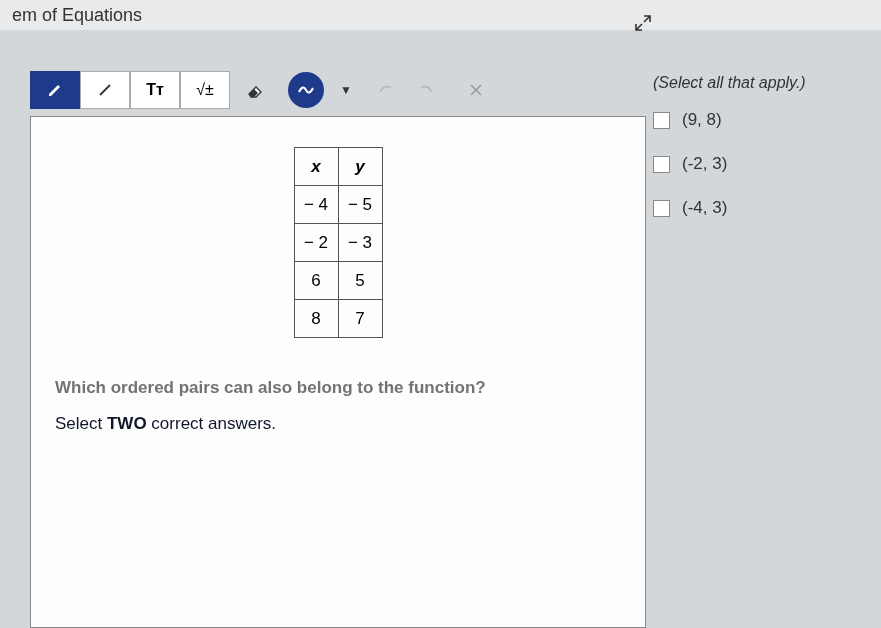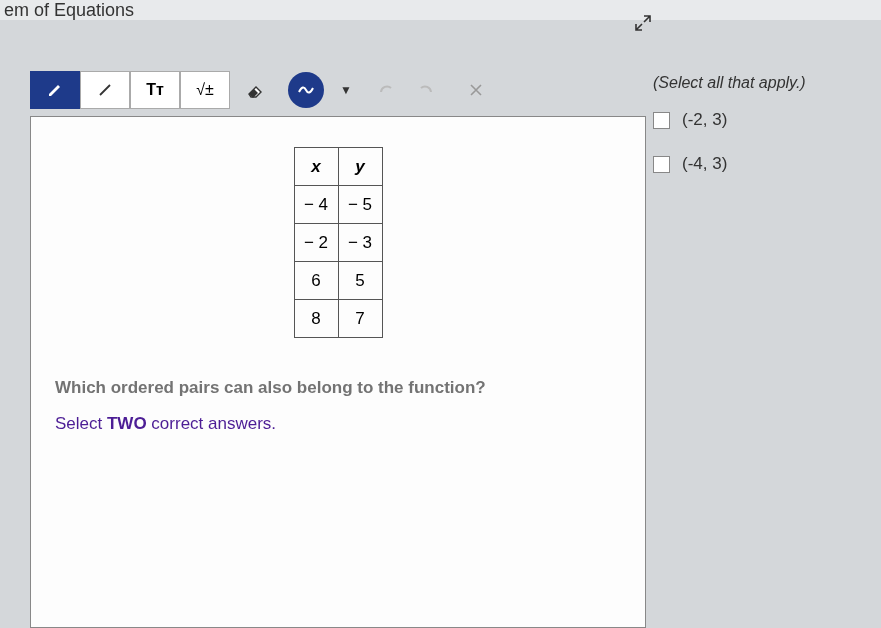--- a/index.html
+++ b/index.html
@@ -9,25 +9,25 @@
       width: 881px;
       height: 628px;
       overflow: hidden;
       position: relative;
     }
     .header-frag {
       position: absolute;
       top: 0;
       left: 0;
       width: 100%;
-      height: 20px;
+      height: 30px;
       background: #e8eaec;
       display: flex;
       align-items: center;
-      padding-left: 4px;
+      padding-left: 12px;
       font-size: 18px;
       color: #333;
     }
     .expand-icon {
       position: absolute;
       top: 15px;
       right: 230px;
       font-size: 16px;
       color: #333;
       cursor: pointer;
@@ -109,21 +109,21 @@
     }
     .data-table th { font-style: italic; font-weight: bold; }
     .question-line {
       font-size: 17px;
       color: #737373;
       margin-bottom: 16px;
       font-weight: bold;
     }
     .question-sel {
       font-size: 17px;
-      color: #4c1d95;
+      color: #0f172a;
     }
     .question-sel .bold { font-weight: bold; }
     .answers {
       position: absolute;
       top: 74px;
       right: 18px;
       width: 210px;
     }
     .answers-head {
       font-style: italic;
@@ -242,19 +242,23 @@
     <p class="question-sel">
       <span>Select </span><span class="bold">TWO</span><span> correct answers.</span>
     </p>
   </div>
 </div>
 
 <div class="answers">
   <div class="answers-head">(Select all that apply.)</div>
   <div class="answer-opt">
     <div class="cb"></div>
+    <span>(9, 8)</span>
+  </div>
+  <div class="answer-opt">
+    <div class="cb"></div>
     <span>(-2, 3)</span>
   </div>
   <div class="answer-opt">
     <div class="cb"></div>
     <span>(-4, 3)</span>
   </div>
 </div>
 
 </body></html>

